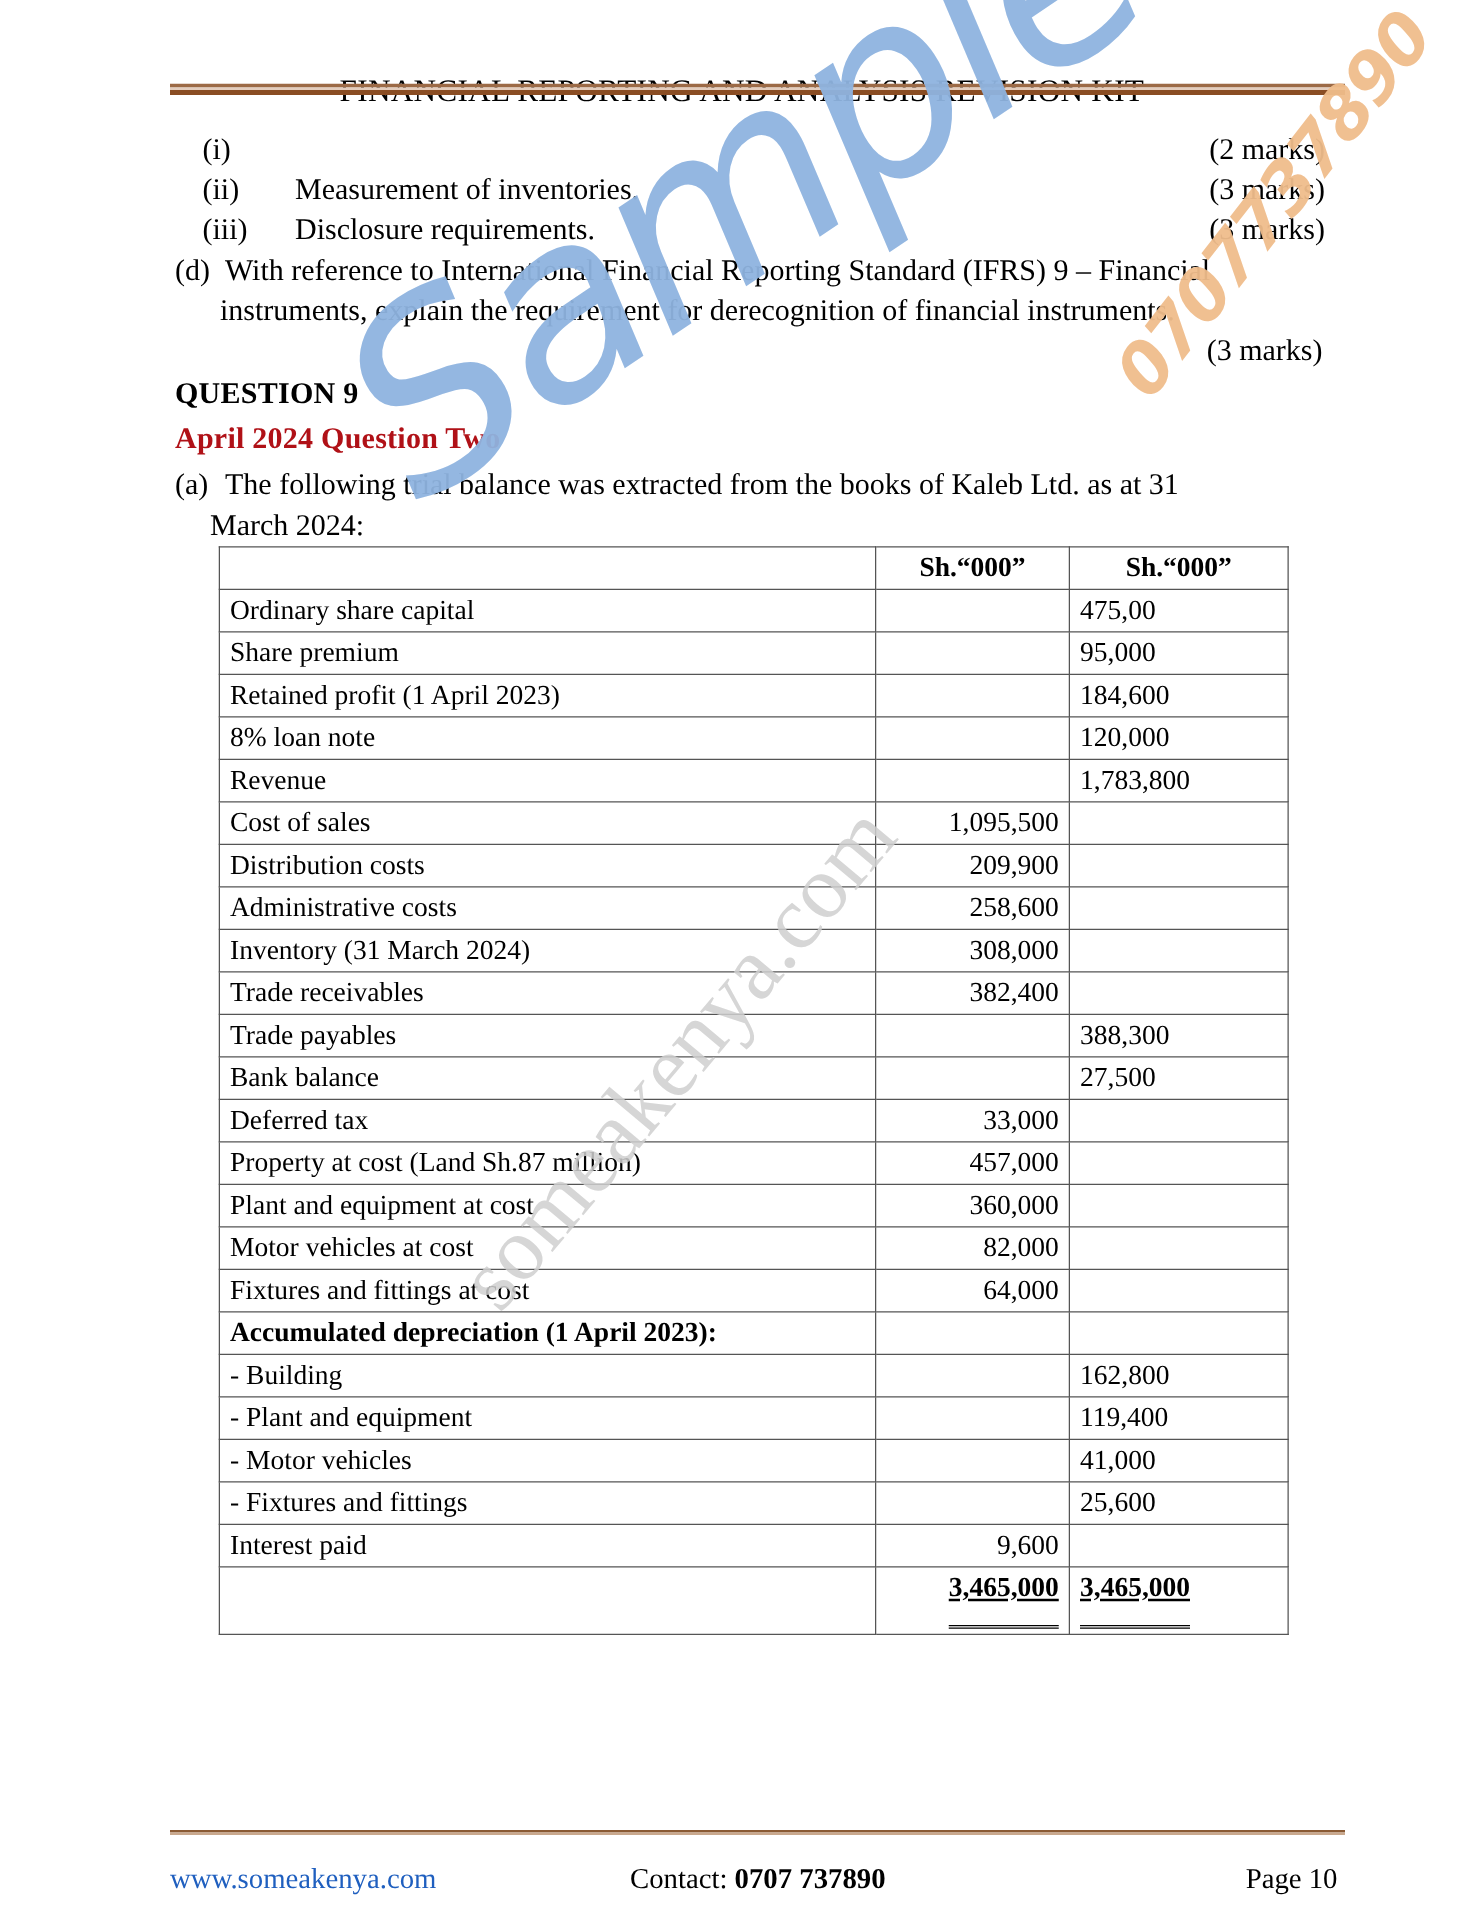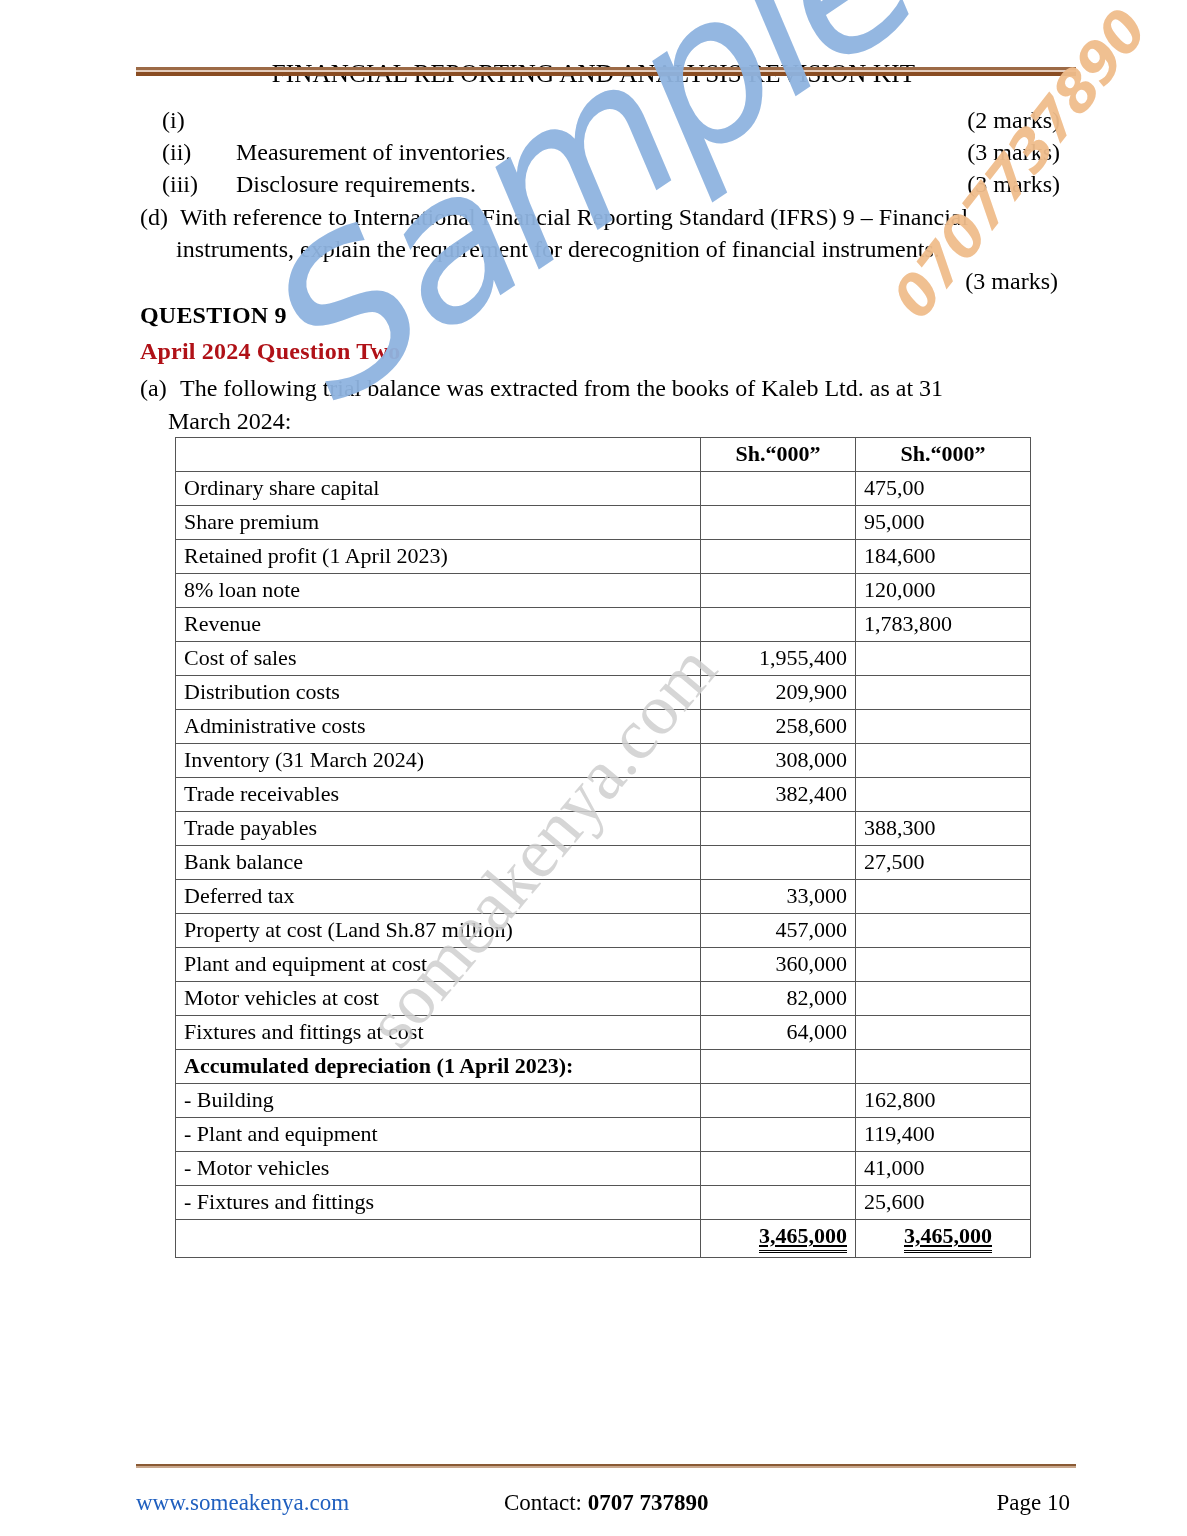--- a/index.html
+++ b/index.html
@@ -172,24 +172,23 @@
   .u-blank {
     display: inline-block;
     width: 118px;
     border-bottom: 1.5px solid #333;
     height: 14px;
   }
   .u-double {
     font-weight: bold;
     display: inline-block;
     border-bottom: 3px double #000;
-    padding-bottom: 1px;
+    padding-bottom: 17px;
     text-decoration: underline;
     text-underline-offset: 2px;
-    margin-left: 40px;
   }
 
   
   .footer-rule {
     position: absolute;
     left: 136px;
     top: 1464px;
     width: 940px;
     height: 4px;
   }
@@ -347,21 +346,21 @@
             <td class="c-dr"></td>
             <td class="c-cr">120,000</td>
           </tr>
           <tr>
             <td class="c-label">Revenue</td>
             <td class="c-dr"></td>
             <td class="c-cr">1,783,800</td>
           </tr>
           <tr>
             <td class="c-label">Cost of sales</td>
-            <td class="c-dr">1,955,400</td>
+            <td class="c-dr">1,095,500</td>
             <td class="c-cr"></td>
           </tr>
           <tr>
             <td class="c-label">Distribution costs</td>
             <td class="c-dr">209,900</td>
             <td class="c-cr"></td>
           </tr>
           <tr>
             <td class="c-label">Administrative costs</td>
             <td class="c-dr">258,600</td>
@@ -429,20 +428,25 @@
           </tr>
           <tr>
             <td class="c-label">- Motor vehicles</td>
             <td class="c-dr"></td>
             <td class="c-cr">41,000</td>
           </tr>
           <tr>
             <td class="c-label">- Fixtures and fittings</td>
             <td class="c-dr"></td>
             <td class="c-cr">25,600</td>
+          </tr>
+          <tr>
+            <td class="c-label">Interest paid</td>
+            <td class="c-dr">9,600</td>
+            <td class="c-cr"></td>
           </tr>
           <tr>
             <td class="c-label"></td>
             <td class="c-dr"><span class="u-double">3,465,000</span></td>
             <td class="c-cr"><span class="u-double">3,465,000</span></td>
           </tr>
         </tbody>
     </table>
   </div>
 

